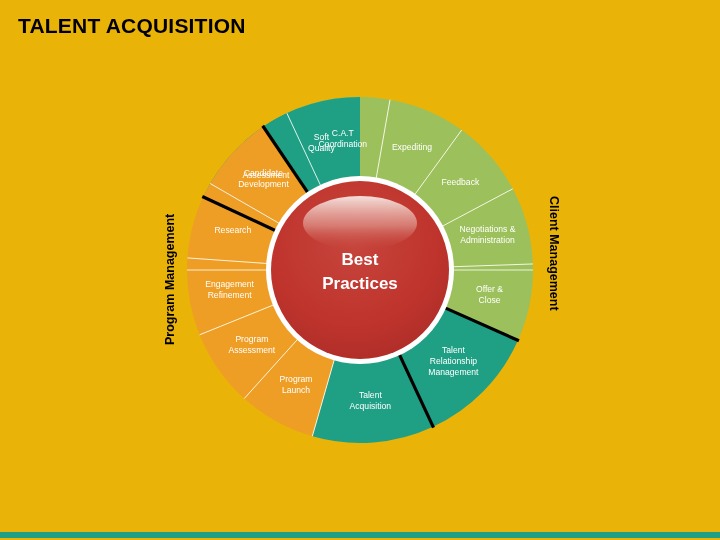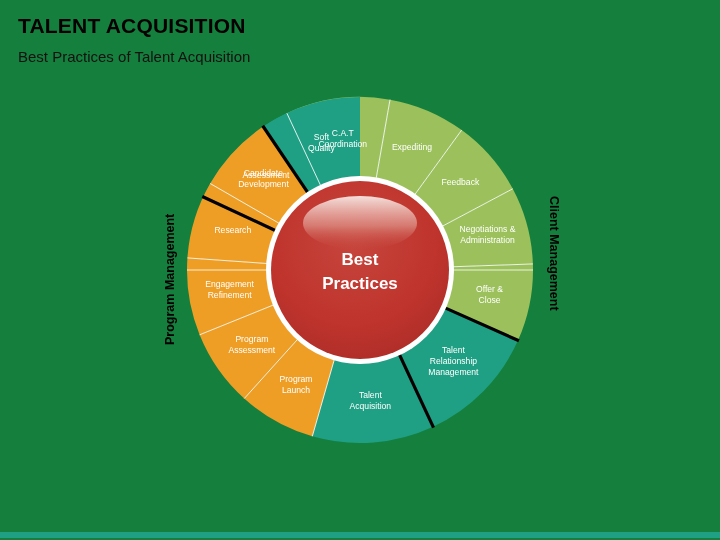--- a/index.html
+++ b/index.html
@@ -10,21 +10,21 @@
     width: 720px;
     height: 540px;
     background: #ffffff;
     font-family: "Liberation Sans", sans-serif;
     overflow: hidden;
     position: relative;
   }
   .slide {
     position: absolute;
     inset: 0;
-    background: #15803d;
+    background: #eab308;
     text-align: center;
   }
   #page-title {
     position: absolute;
     left: 18px;
     top: 14px;
     font-size: 21px;
     font-weight: bold;
     letter-spacing: 0.2px;
     color: #000000;
@@ -88,21 +88,20 @@
     top: 0;
     transform-origin: 0 0;
   }
 </style>
 </head>
 <body>
 
 <div class="slide">
 
   <div id="page-title">TALENT ACQUISITION</div>
-  <div id="page-subtitle">Best Practices of Talent Acquisition</div>
 
   <div id="wheel-wrap">
     <svg class="wheel" id="wheel-svg" width="720" height="540" xmlns="http://www.w3.org/2000/svg">
       <defs>
         <radialGradient id="centerGloss" cx="50%" cy="22%" r="62%">
           <stop offset="0%" stop-color="#F2D9D4" stop-opacity="0.95"></stop>
           <stop offset="46%" stop-color="#D9756B" stop-opacity="0.55"></stop>
           <stop offset="78%" stop-color="#BF342D" stop-opacity="0.05"></stop>
           <stop offset="100%" stop-color="#BF342D" stop-opacity="0"></stop>
         </radialGradient>

